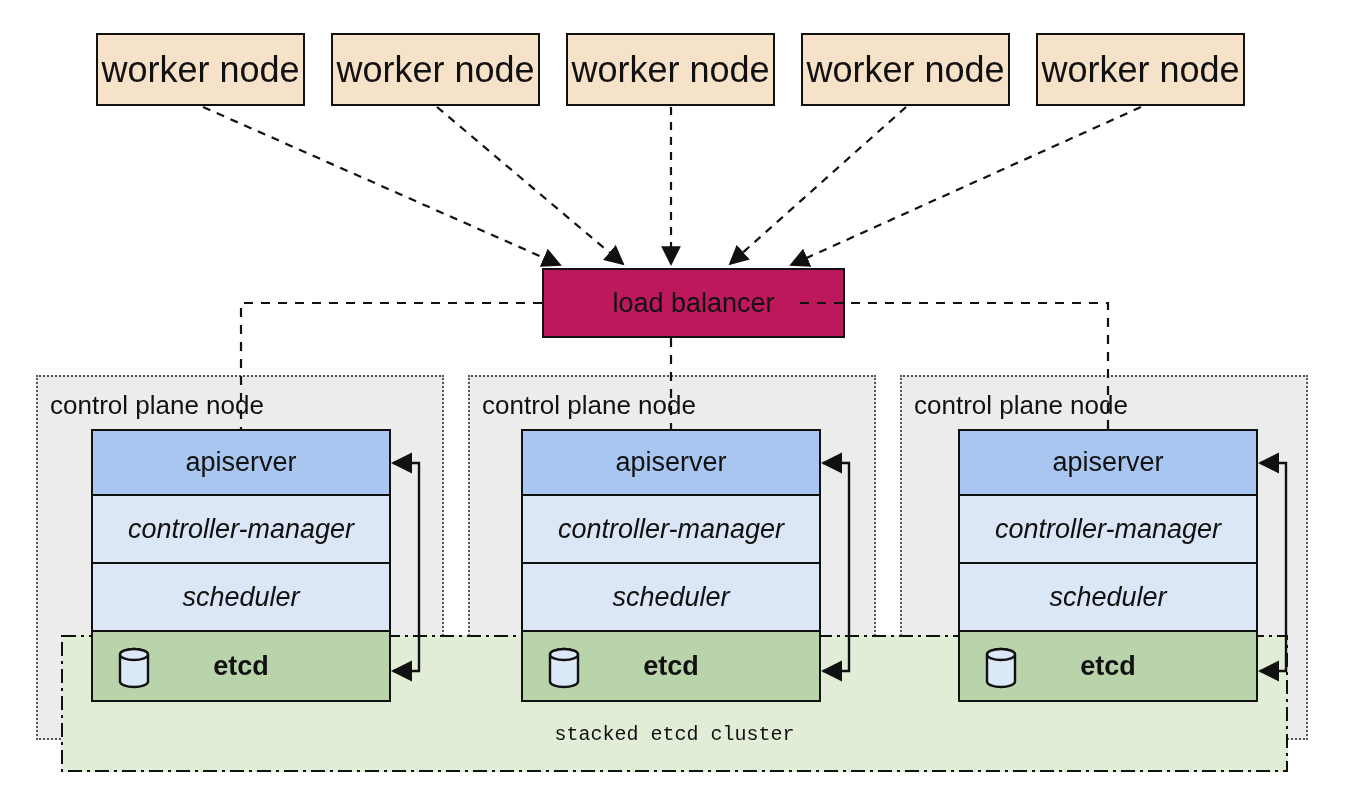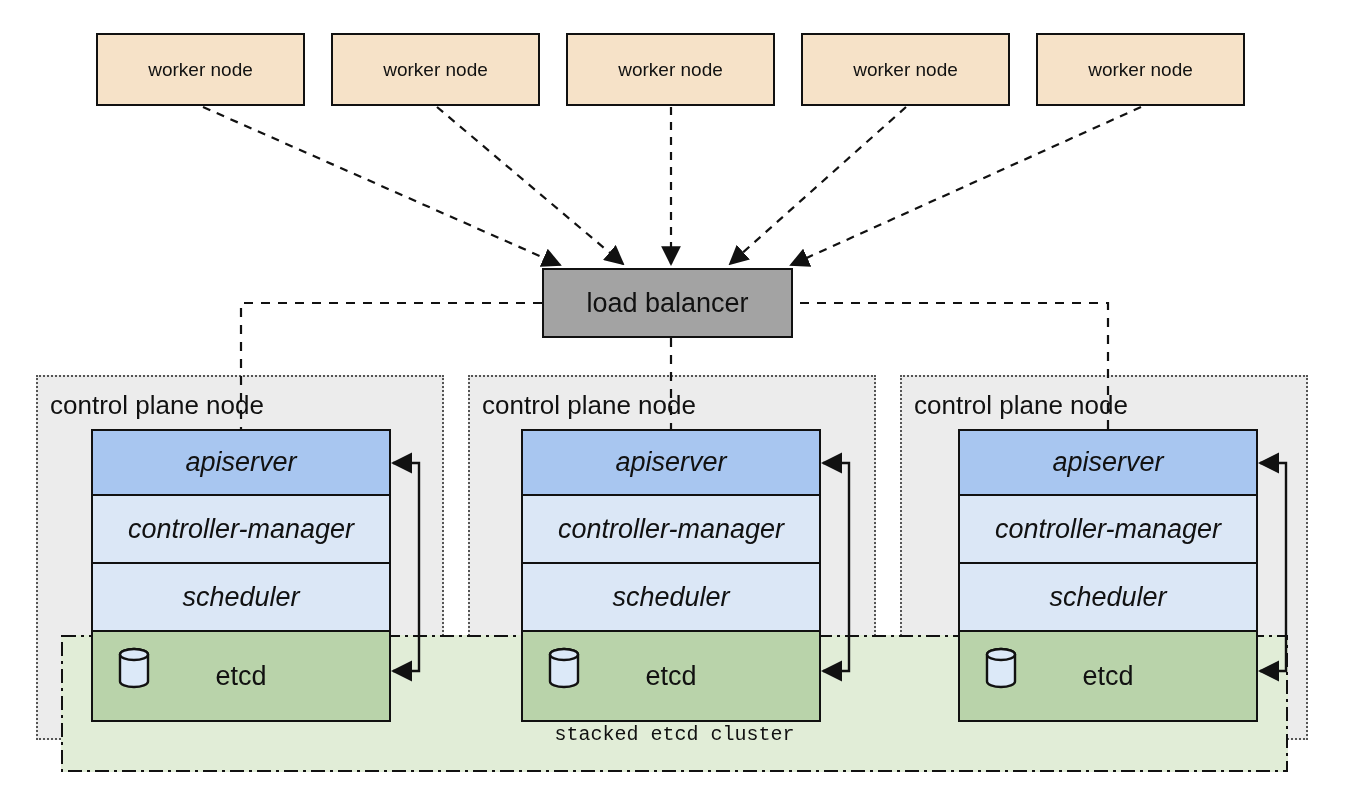--- a/index.html
+++ b/index.html
@@ -4,47 +4,47 @@
 <style>
   html,body{margin:0;padding:0;background:#ffffff;}
   .canvas{
     position:relative;width:1358px;height:804px;background:#ffffff;overflow:hidden;
     font-family:"Liberation Sans", sans-serif;color:#111;
   }
   .wires{position:absolute;left:0;top:0;width:1358px;height:804px;z-index:30;pointer-events:none;}
   .box{position:absolute;display:flex;align-items:center;justify-content:center;box-sizing:border-box;}
   .worker{
     width:209px;height:73px;top:33px;background:#f6e2c8;border:2px solid #111;
-    font-size:19px;z-index:10;
+    font-size:36px;z-index:10;
   }
   .lb{
-    left:542px;top:268px;width:251px;height:70px;background:#a3a3a3;border:2px solid #111;
+    left:542px;top:268px;width:303px;height:70px;background:#be185d;border:2px solid #111;
     font-size:27px;z-index:10;
   }
   .cpn{
     position:absolute;top:375px;width:408px;height:365px;background:#ececec;
     border:2px dotted #555;box-sizing:border-box;z-index:1;
   }
   .cpn-label{position:absolute;left:12px;top:13px;font-size:26px;}
   .cluster{
     position:absolute;left:61px;top:635px;width:1227px;height:137px;background:#e1edd7;
     border:2px dashed #111;border-style:dashed;box-sizing:border-box;z-index:5;
   }
   .cluster-border{position:absolute;left:0;top:0;width:100%;height:100%;z-index:1;}
   .cluster-label{
     position:absolute;left:0;right:0;top:88px;text-align:center;font-size:20px;z-index:6;font-family:Liberation Mono, monospace;
   }
   .stack{position:absolute;top:429px;width:300px;z-index:10;}
   .row{
     position:relative;width:300px;border:2px solid #111;box-sizing:border-box;
     display:flex;align-items:center;justify-content:center;font-size:27px;
   }
-  .row.api{height:67px;background:#a8c6f0;font-style:italic;}
+  .row.api{height:67px;background:#a8c6f0;}
   .row.comp{height:70px;background:#dbe7f6;margin-top:-2px;font-style:italic;}
-  .row.etcd{height:92px;background:#b9d3aa;margin-top:-2px;}
+  .row.etcd{height:72px;background:#b9d3aa;margin-top:-2px;font-weight:bold;}
   .db-icon{position:absolute;left:24px;top:14px;width:34px;height:44px;}
 </style>
 </head>
 <body>
 
 <div class="canvas">
 
   <div class="cpn" style="left:36px">
     <div class="cpn-label">control plane node</div>
   </div>

